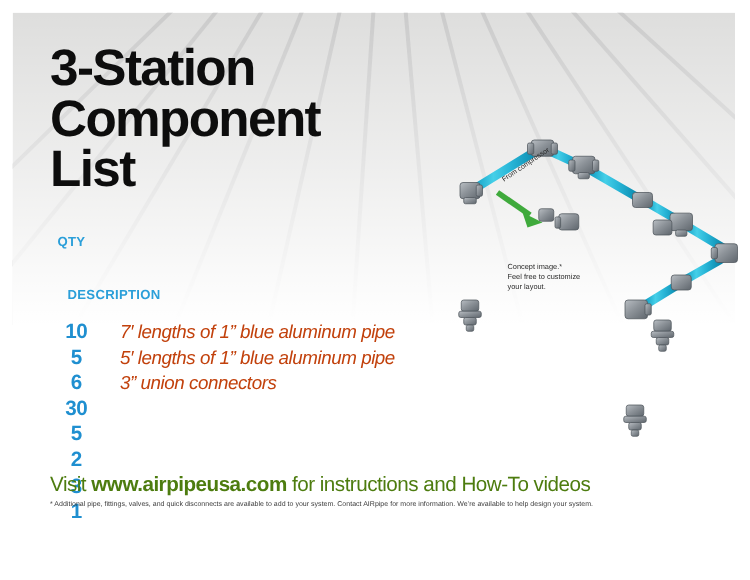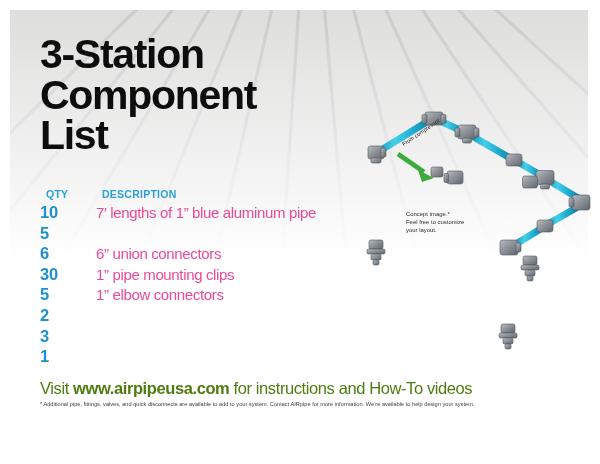--- a/index.html
+++ b/index.html
@@ -51,25 +51,26 @@
     position: absolute;
     left: 40px;
     top: 188px;
     width: 530px;
   }
   .hdr-row, .part-row {
     display: flex;
     align-items: baseline;
   }
   .hdr-row {
-    margin-bottom: 3px;
+    margin-bottom: 14px;
+    flex-direction: column;
   }
   .col-qty {
     width: 42px;
-    text-align: left;
+    text-align: center;
     flex: 0 0 42px;
   }
   .col-desc {
     padding-left: 14px;
     flex: 1 1 auto;
   }
   .hdr-row .col-qty,
   .hdr-row .col-desc {
     color: #2b9fd9;
     font-size: 10.5px;
@@ -80,23 +81,24 @@
   .part-row {
     height: 20.6px;
   }
   .part-row .col-qty {
     color: #1f8fd0;
     font-size: 16.5px;
     font-weight: bold;
     letter-spacing: -0.3px;
   }
   .part-row .col-desc {
-    color: #ec4899;
+    color: #c2410c;
     font-size: 15px;
     letter-spacing: -0.35px;
+    font-style: italic;
   }
 
   
   #visit-line {
     position: absolute;
     left: 40px;
     top: 379px;
     font-size: 16.5px;
     color: #4d7c0f;
     letter-spacing: -0.4px;
@@ -324,32 +326,31 @@
       <div class="col-qty">QTY</div>
       <div class="col-desc">DESCRIPTION</div>
     </div>
     <div id="rows-container">
         <div class="part-row">
           <div class="col-qty">10</div>
           <div class="col-desc">7′ lengths of 1” blue aluminum pipe</div>
         </div>
         <div class="part-row">
           <div class="col-qty">5</div>
+          <div class="col-desc">5′ lengths of 1” blue aluminum pipe</div>
         </div>
         <div class="part-row">
           <div class="col-qty">6</div>
-          <div class="col-desc">6” union connectors</div>
+          <div class="col-desc">3” union connectors</div>
         </div>
         <div class="part-row">
           <div class="col-qty">30</div>
-          <div class="col-desc">1” pipe mounting clips</div>
         </div>
         <div class="part-row">
           <div class="col-qty">5</div>
-          <div class="col-desc">1” elbow connectors</div>
         </div>
         <div class="part-row">
           <div class="col-qty">2</div>
         </div>
         <div class="part-row">
           <div class="col-qty">3</div>
         </div>
         <div class="part-row">
           <div class="col-qty">1</div>
         </div>

